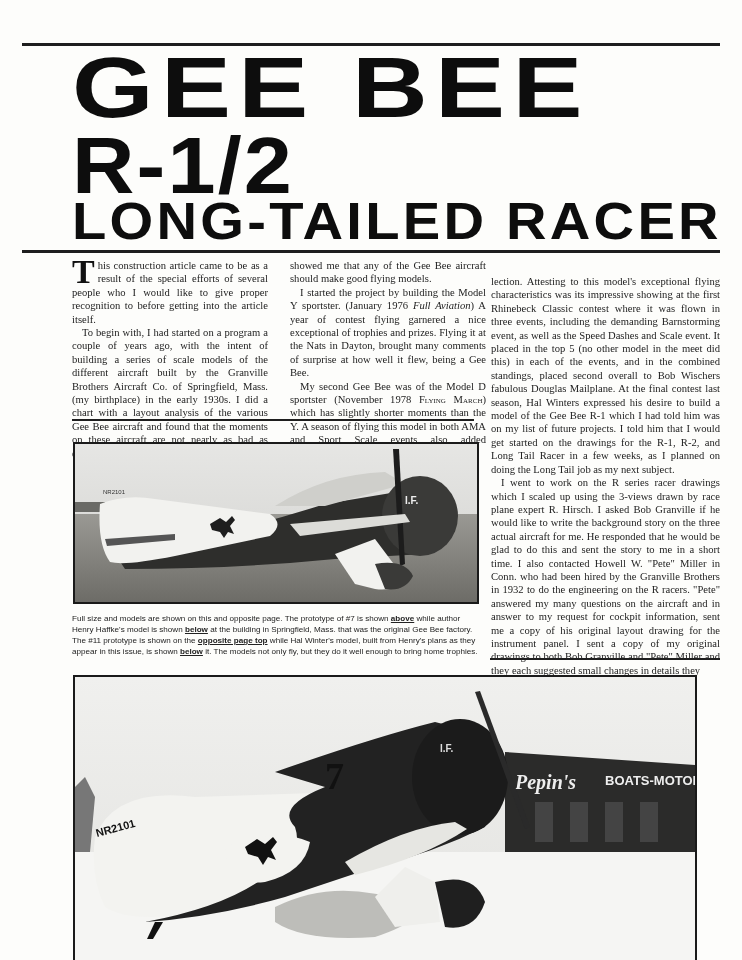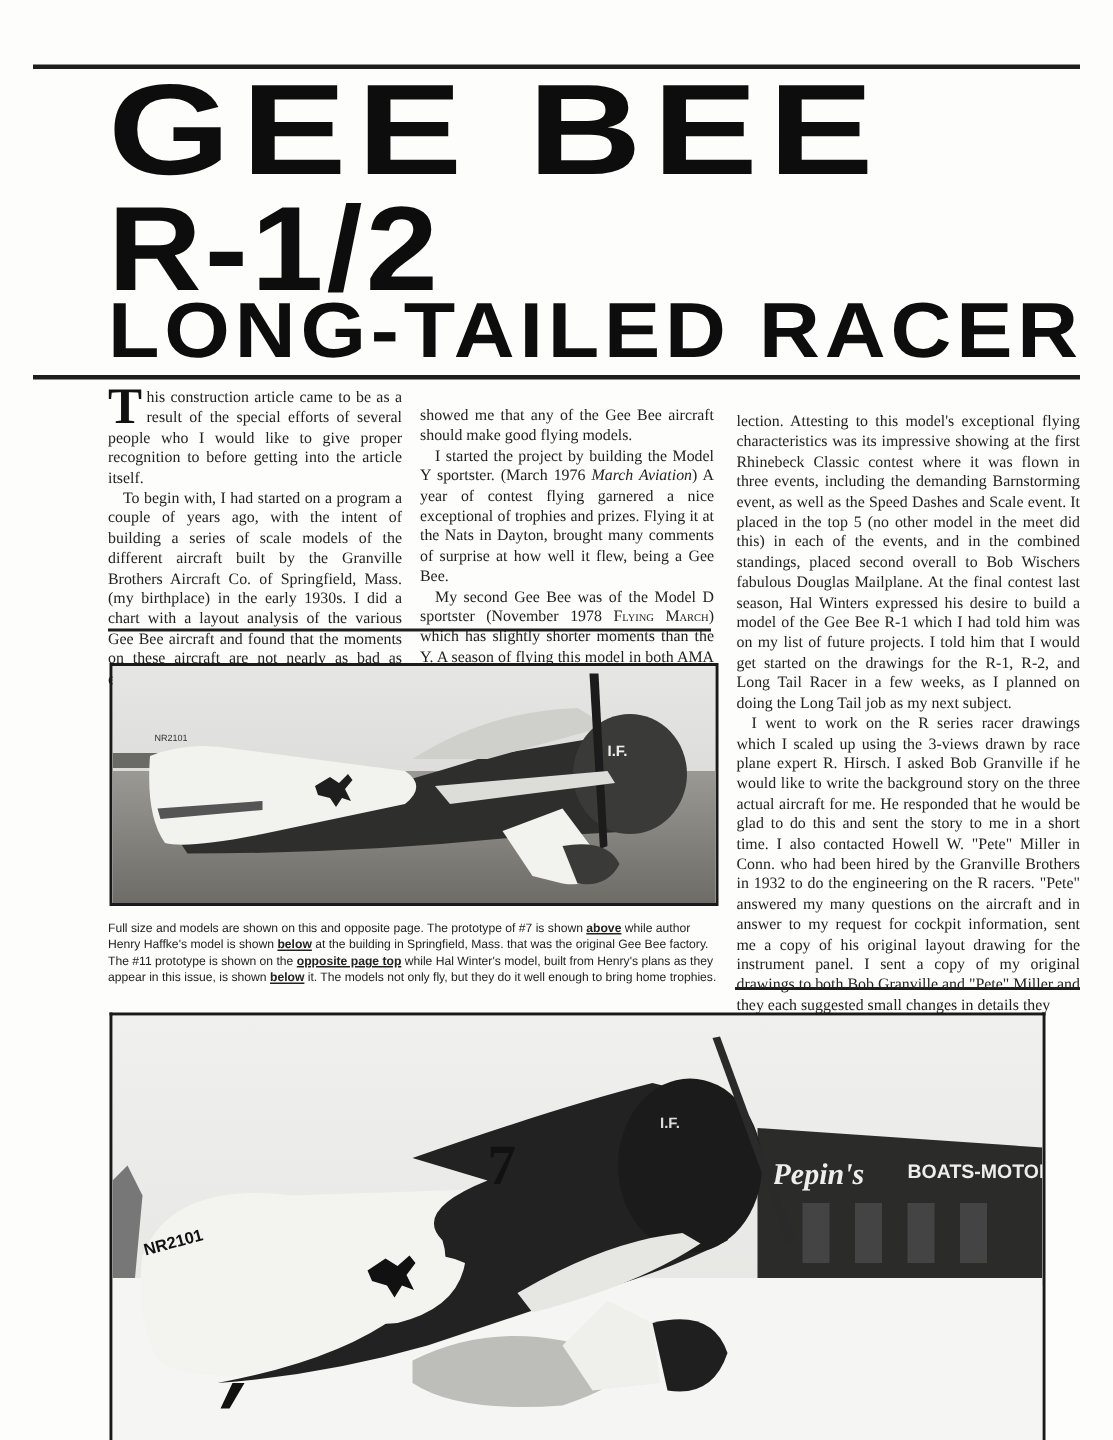--- a/index.html
+++ b/index.html
@@ -29,23 +29,23 @@
 
 <div class="title t1">GEE BEE</div>
 <div class="title t2">R-1/2</div>
 <div class="title t3">LONG-TAILED RACER</div>
 
 <div class="col" style="left:72px; top:259px; width:196px;">
   <p class="first"><span class="dropcap">T</span><span>his construction article came to be as a result of the special efforts of several people who I would like to give proper recognition to before getting into the article itself.</span></p>
   <p>To begin with, I had started on a program a couple of years ago, with the intent of building a series of scale models of the different aircraft built by the Granville Brothers Aircraft Co. of Springfield, Mass. (my birthplace) in the early 1930s. I did a chart with a layout analysis of the various Gee Bee aircraft and found that the moments on these aircraft are not nearly as bad as everyone assumes they are. Some calculating</p>
 </div>
 
-<div class="col" style="left:280px; top:259px; width:196px;margin-top:12px;">
+<div class="col" style="left:290px; top:259px; width:196px;">
   <p class="first">showed me that any of the Gee Bee aircraft should make good flying models.</p>
-  <p><span>I started the project by building the Model Y sportster. (March 1976 </span><i>March Aviation</i><span>) A year of contest flying garnered a nice exceptional of trophies and prizes. Flying it at the Nats in Dayton, brought many comments of surprise at how well it flew, being a Gee Bee.</span></p>
+  <p><span>I started the project by building the Model Y sportster. (January 1976 </span><i>Full Aviation</i><span>) A year of contest flying garnered a nice exceptional of trophies and prizes. Flying it at the Nats in Dayton, brought many comments of surprise at how well it flew, being a Gee Bee.</span></p>
   <p><span>My second Gee Bee was of the Model D sportster (November 1978 </span><span class="sc">Flying March</span><span>) which has slightly shorter moments than the Y. A season of flying this model in both AMA and Sport Scale events also added impressively to my trophy col-</span></p>
 </div>
 
 <div class="col" style="left:491px; top:275px; width:229px;">
   <p class="first">lection. Attesting to this model's exceptional flying characteristics was its impressive showing at the first Rhinebeck Classic contest where it was flown in three events, including the demanding Barnstorming event, as well as the Speed Dashes and Scale event. It placed in the top 5 (no other model in the meet did this) in each of the events, and in the combined standings, placed second overall to Bob Wischers fabulous Douglas Mailplane. At the final contest last season, Hal Winters expressed his desire to build a model of the Gee Bee R-1 which I had told him was on my list of future projects. I told him that I would get started on the drawings for the R-1, R-2, and Long Tail Racer in a few weeks, as I planned on doing the Long Tail job as my next subject.</p>
   <p>I went to work on the R series racer drawings which I scaled up using the 3-views drawn by race plane expert R. Hirsch. I asked Bob Granville if he would like to write the background story on the three actual aircraft for me. He responded that he would be glad to do this and sent the story to me in a short time. I also contacted Howell W. "Pete" Miller in Conn. who had been hired by the Granville Brothers in 1932 to do the engineering on the R racers. "Pete" answered my many questions on the aircraft and in answer to my request for cockpit information, sent me a copy of his original layout drawing for the instrument panel. I sent a copy of my original drawings to both Bob Granville and "Pete" Miller and they each suggested small changes in details they</p>
 </div>
 
 <div class="photo" style="left:73px; top:442px; width:402px; height:158px;">
   <svg width="402" height="158" viewBox="0 0 402 158">

